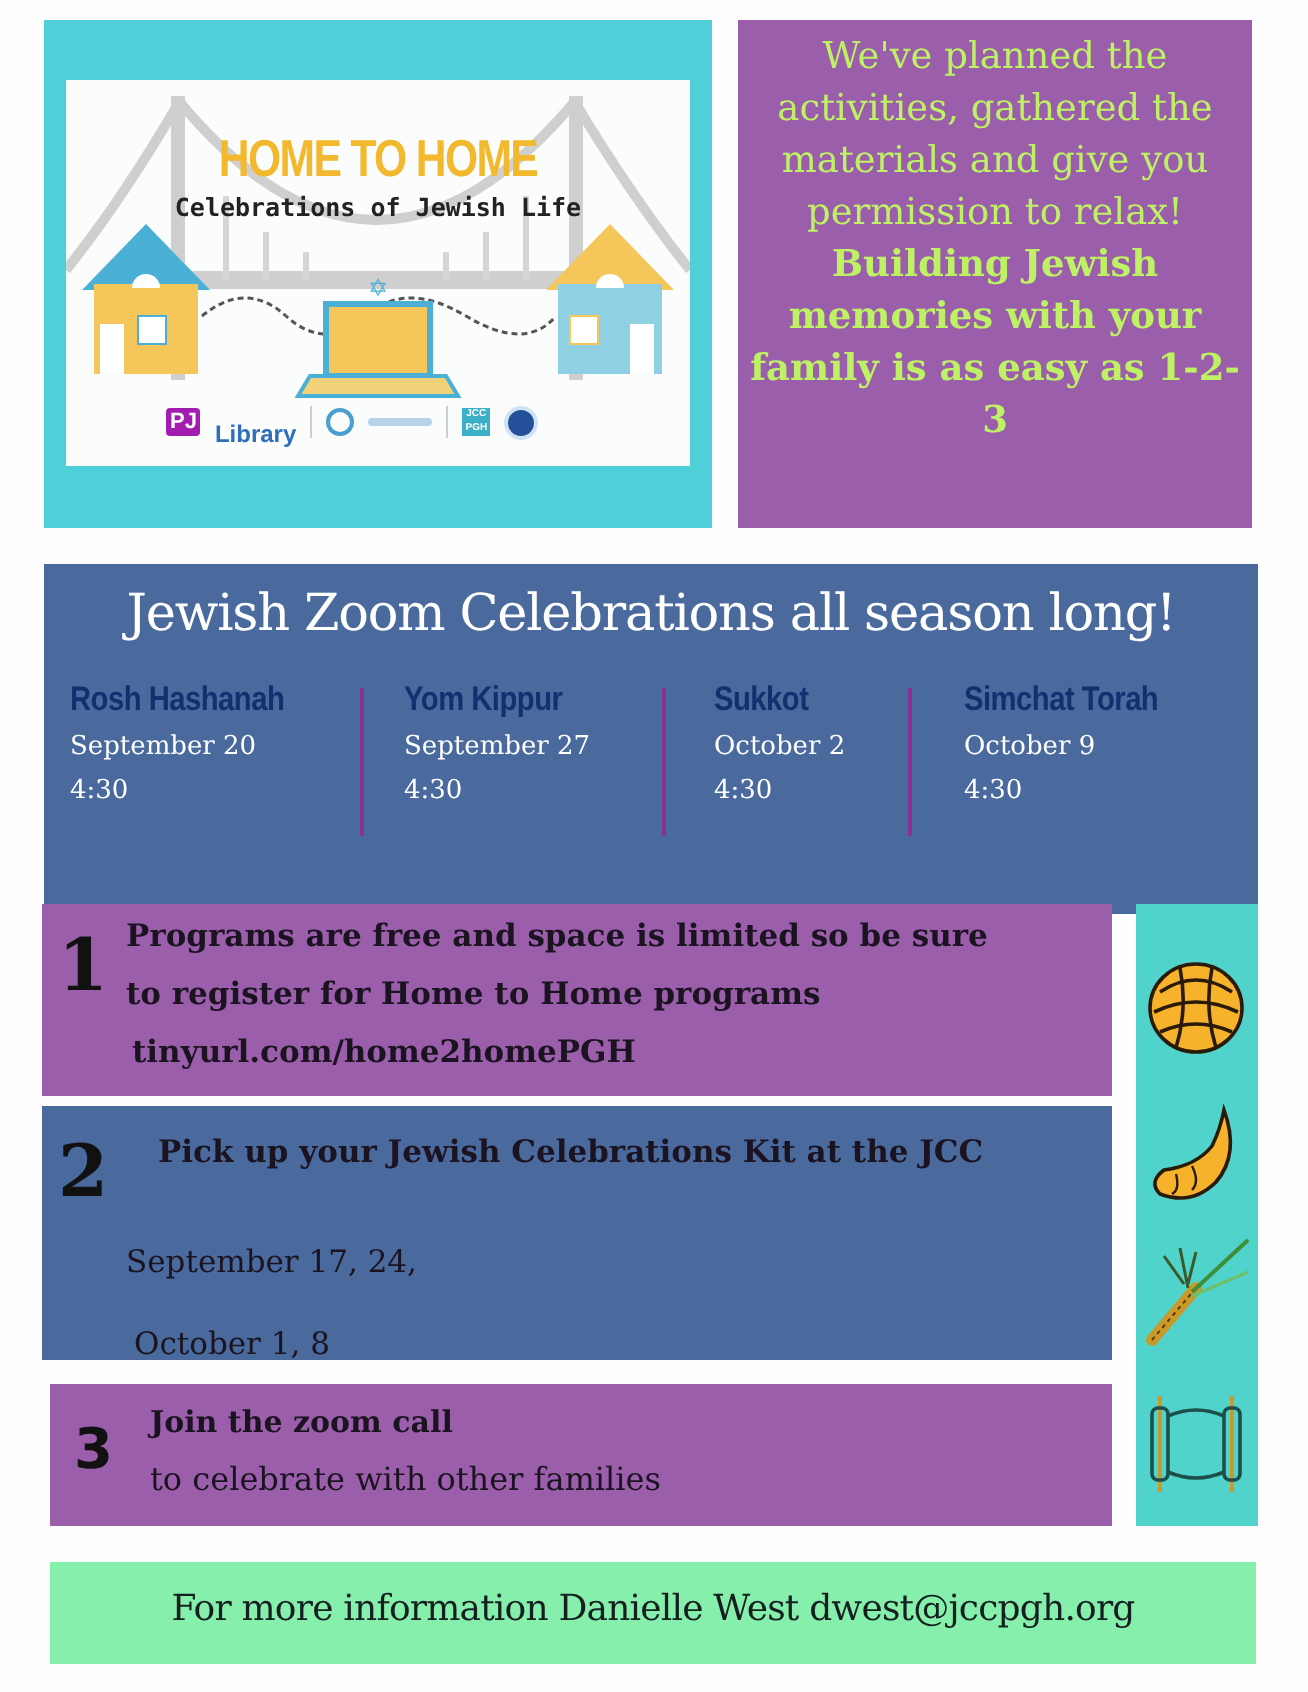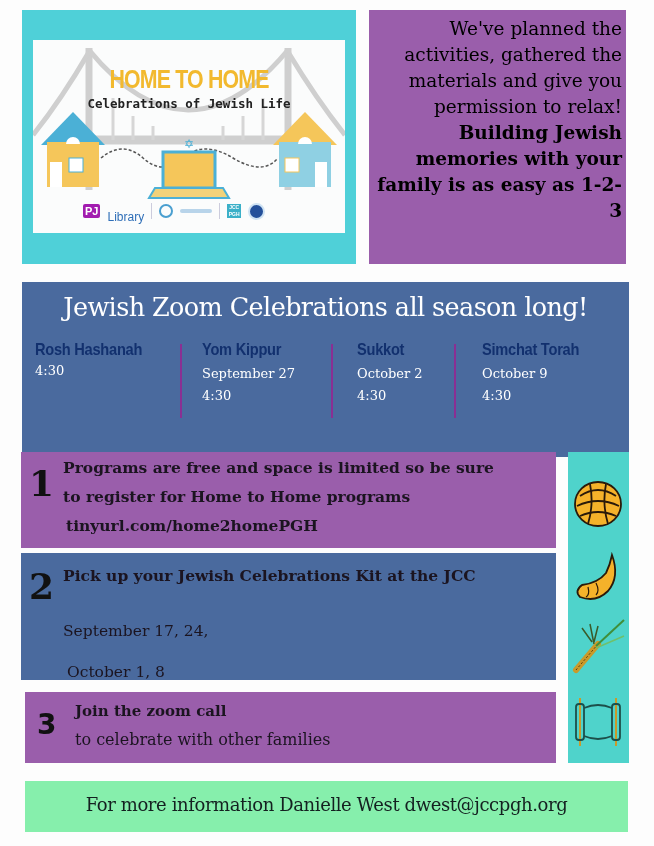--- a/index.html
+++ b/index.html
@@ -19,29 +19,29 @@
     font-family: "Liberation Sans", sans-serif; font-weight: bold; font-stretch: condensed;
     color: #f2b92e; font-size: 26px; letter-spacing: -1px; transform: scaleX(0.82);
   }
   .hero-sub {
     position: absolute; left: 0; width: 100%; top: 56px; text-align: center;
     font-family: "DejaVu Sans Mono", monospace; font-weight: bold; color: #222;
     font-size: 12.5px;
   }
   .logos { position: absolute; left: 50px; top: 160px; width: 220px; height: 22px; display: flex; align-items: center; gap: 7px; }
   .pj-box { background: #a21caf; color: #fff; font-family: "Liberation Sans", sans-serif; font-weight: bold; font-size: 11px; padding: 1px 2px; border-radius: 2px; }
-  .pj-text { color: #2f6fb8; font-family: "Liberation Sans", sans-serif; font-weight: normal; font-size: 12px; margin-top: 11px; }
+  .pj-text { color: #2f6fb8; font-family: "Liberation Sans", sans-serif; font-weight: bold; font-size: 12px; margin-top: 11px; }
   .logo-sep { width: 1px; height: 16px; background: #ccd; }
   .fed-circle { width: 14px; height: 14px; border-radius: 50%; border: 2px solid #4a9fd0; box-sizing: border-box; }
   .fed-text { width: 32px; height: 4px; background: #b8d4ea; border-radius: 2px; }
   .jcc-box { width: 14px; height: 14px; background: #3bb0c8; color: #fff; font-size: 5px; font-family: "Liberation Sans", sans-serif; font-weight: bold; text-align: center; line-height: 7px; }
   .seal { width: 17px; height: 17px; border-radius: 50%; background: #24509a; border: 2px solid #cfe3f3; box-sizing: border-box; }
 
   
-  #intro { left: 369px; top: 10px; width: 257px; height: 254px; background: #9a5eab; padding: 6px 4px 0 4px; text-align: right; color: #000000; }
+  #intro { left: 369px; top: 10px; width: 257px; height: 254px; background: #9a5eab; padding: 6px 4px 0 4px; text-align: center; color: #bef264; }
   #intro .plain { font-size: 18.5px; line-height: 26px; }
   #intro .bold { font-size: 18.5px; line-height: 26px; font-weight: bold; }
 
   
   #banner { left: 22px; top: 282px; width: 607px; height: 175px; background: #4a6a9e; }
   #banner-title { position: absolute; left: 0; top: 10px; width: 100%; text-align: center; color: #fff; font-size: 25.5px; letter-spacing: -0.6px; }
   .event { position: absolute; top: 58px; }
   .event-name { font-family: "Liberation Sans", sans-serif; font-weight: bold; color: #12306e; font-size: 17px; transform: scaleX(0.86); transform-origin: left; white-space: nowrap; letter-spacing: -0.3px; }
   .event-date, .event-time { color: #fff; font-size: 13px; line-height: 22px; white-space: nowrap; }
   .event-date { margin-top: 3px; }
@@ -137,20 +137,21 @@
   <div class="bold">memories with your</div>
   <div class="bold">family is as easy as 1-2-</div>
   <div class="bold">3</div>
 </div>
 
 <div id="banner" class="abs">
   <div id="banner-title">Jewish Zoom Celebrations all season long!</div>
 
   <div class="event" style="left:13px;">
     <div class="event-name">Rosh Hashanah</div>
+    <div class="event-date">September 20</div>
     <div class="event-time">4:30</div>
   </div>
   <div class="vdiv" style="left:158px;"></div>
 
   <div class="event" style="left:180px;">
     <div class="event-name">Yom Kippur</div>
     <div class="event-date">September 27</div>
     <div class="event-time">4:30</div>
   </div>
   <div class="vdiv" style="left:309px;"></div>
@@ -171,21 +172,21 @@
 
 <div id="step1" class="step">
   <div class="step-num" style="left:8px; top:10px; font-size:36px;">1</div>
   <div class="step-line b s1" style="left:42px; top:35px;">to register for Home to Home programs</div>
   <div class="step-line b s1" style="left:42px; top:6px;">Programs are free and space is limited so be sure</div>
   <div class="step-line s1" style="left:45px; top:64px;font-weight:bold;">tinyurl.com/home2homePGH</div>
 </div>
 
 <div id="step2" class="step">
   <div class="step-num" style="left:8px; top:12px; font-size:36px;">2</div>
-  <div class="step-line b s1" style="left:42px; top:13px;">Pick up your Jewish Celebrations Kit at the JCC</div>
+  <div class="step-line b s1" style="left:58px; top:13px;">Pick up your Jewish Celebrations Kit at the JCC</div>
   <div class="step-line s1" style="left:42px; top:69px;">September 17, 24,</div>
   <div class="step-line s1" style="left:46px; top:110px;">October 1, 8</div>
 </div>
 
 <div id="step3" class="step">
   <div class="step-num" style="left:12px; top:16px; font-size:28px; font-family:'DejaVu Sans',sans-serif;">3</div>
   <div class="step-line b" style="left:50px; top:10px; font-size:15px;">Join the zoom call</div>
   <div class="step-line" style="left:50px; top:38px; font-size:16px;">to celebrate with other families</div>
 </div>
 

